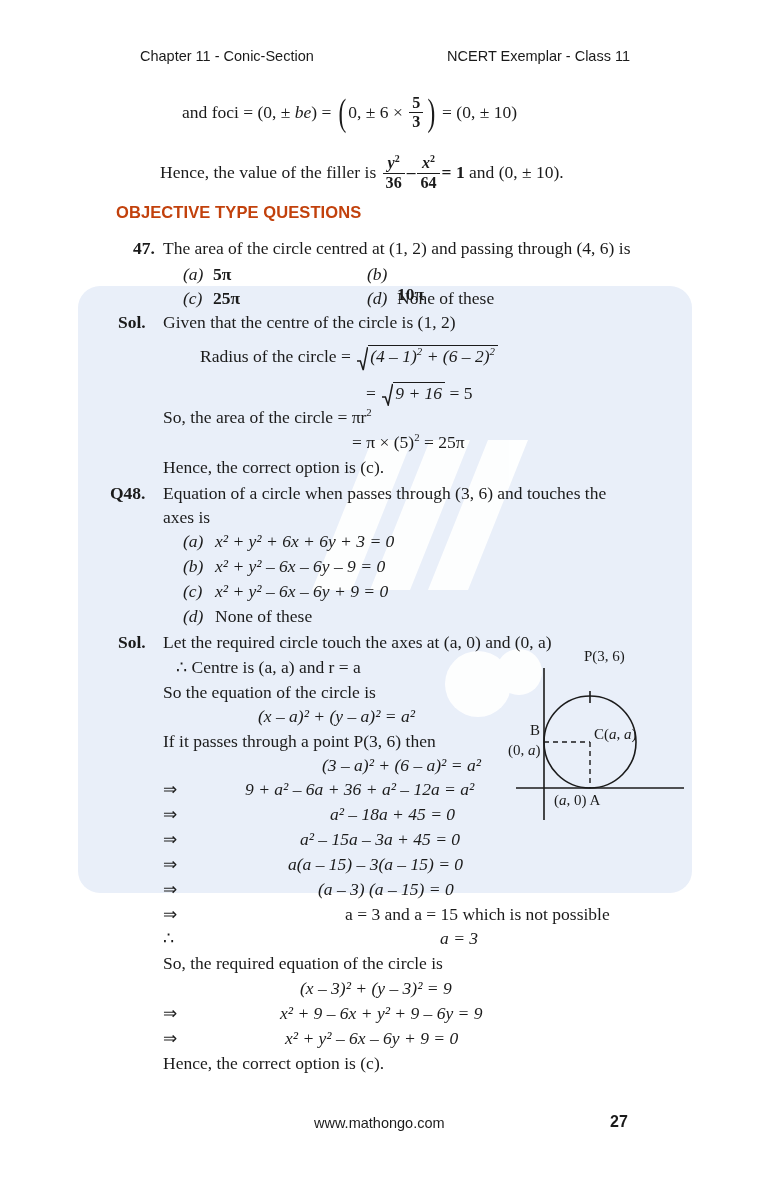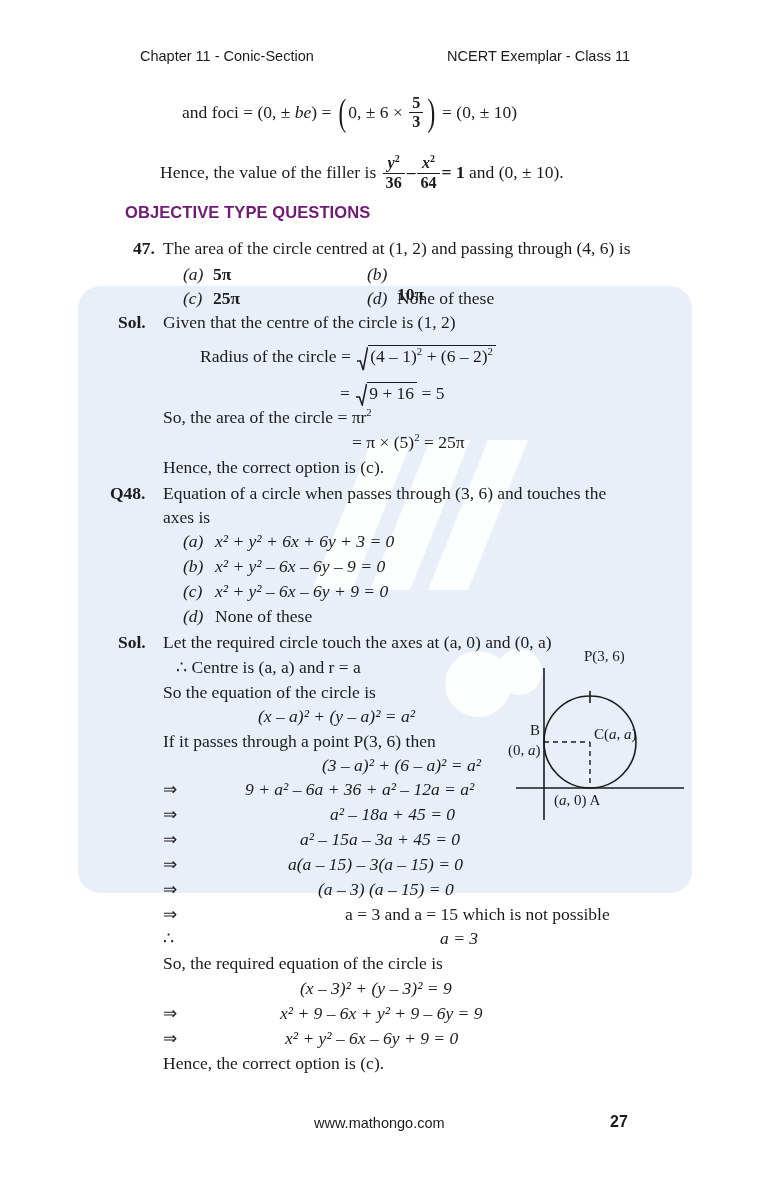--- a/index.html
+++ b/index.html
@@ -72,22 +72,21 @@
   }
 
   .sec-head {
     position: absolute;
     left: 116px;
     top: 203px;
     font-family: "Liberation Sans", sans-serif;
     font-weight: bold;
     font-size: 16.5px;
     letter-spacing: 0.1px;
-    color: #701a75;
-    margin-left: 9px;
+    color: #c2410c;
   }
 
   .lbl {
     font-weight: bold;
   }
   i, .it {
     font-style: italic;
   }
 
   
@@ -124,20 +123,21 @@
   }
 
   sup { font-size: 0.62em; vertical-align: super; line-height: 0; }
 
   
   .rad {
     display: inline-block;
     position: relative;
     padding-left: 11px;
     margin-left: 2px;
+    font-style: italic;
   }
   .rad > .bar {
     display: inline-block;
     border-top: 1.5px solid #1b1b1b;
     padding: 2px 3px 0 2px;
   }
   .rad > .tick {
     position: absolute;
     left: 0;
     bottom: 0px;
@@ -239,21 +239,21 @@
       <span class="rad">
         <span class="tick">
           <svg width="11" height="26" viewBox="0 0 11 26">
               <path d="M0 16 L3.4 16 L6.2 25 L10.6 2.2" stroke="#1b1b1b" stroke-width="1.5" fill="none"></path>
             </svg>
         </span>
         <span class="bar"><span>(4 – 1)</span><sup>2</sup><span> + (6 – 2)</span><sup>2</sup></span>
       </span>
     </div>
 
-    <div class="ln" style="left:340px; top:382px;">
+    <div class="ln" style="left:366px; top:382px;">
       <span>=</span>
       <span class="rad">
         <span class="tick">
           <svg width="11" height="24" viewBox="0 0 11 24">
               <path d="M0 15 L3.4 15 L6.2 23 L10.6 2" stroke="#1b1b1b" stroke-width="1.5" fill="none"></path>
             </svg>
         </span>
         <span class="bar">9 + 16</span>
       </span>
       <span>= 5</span>

